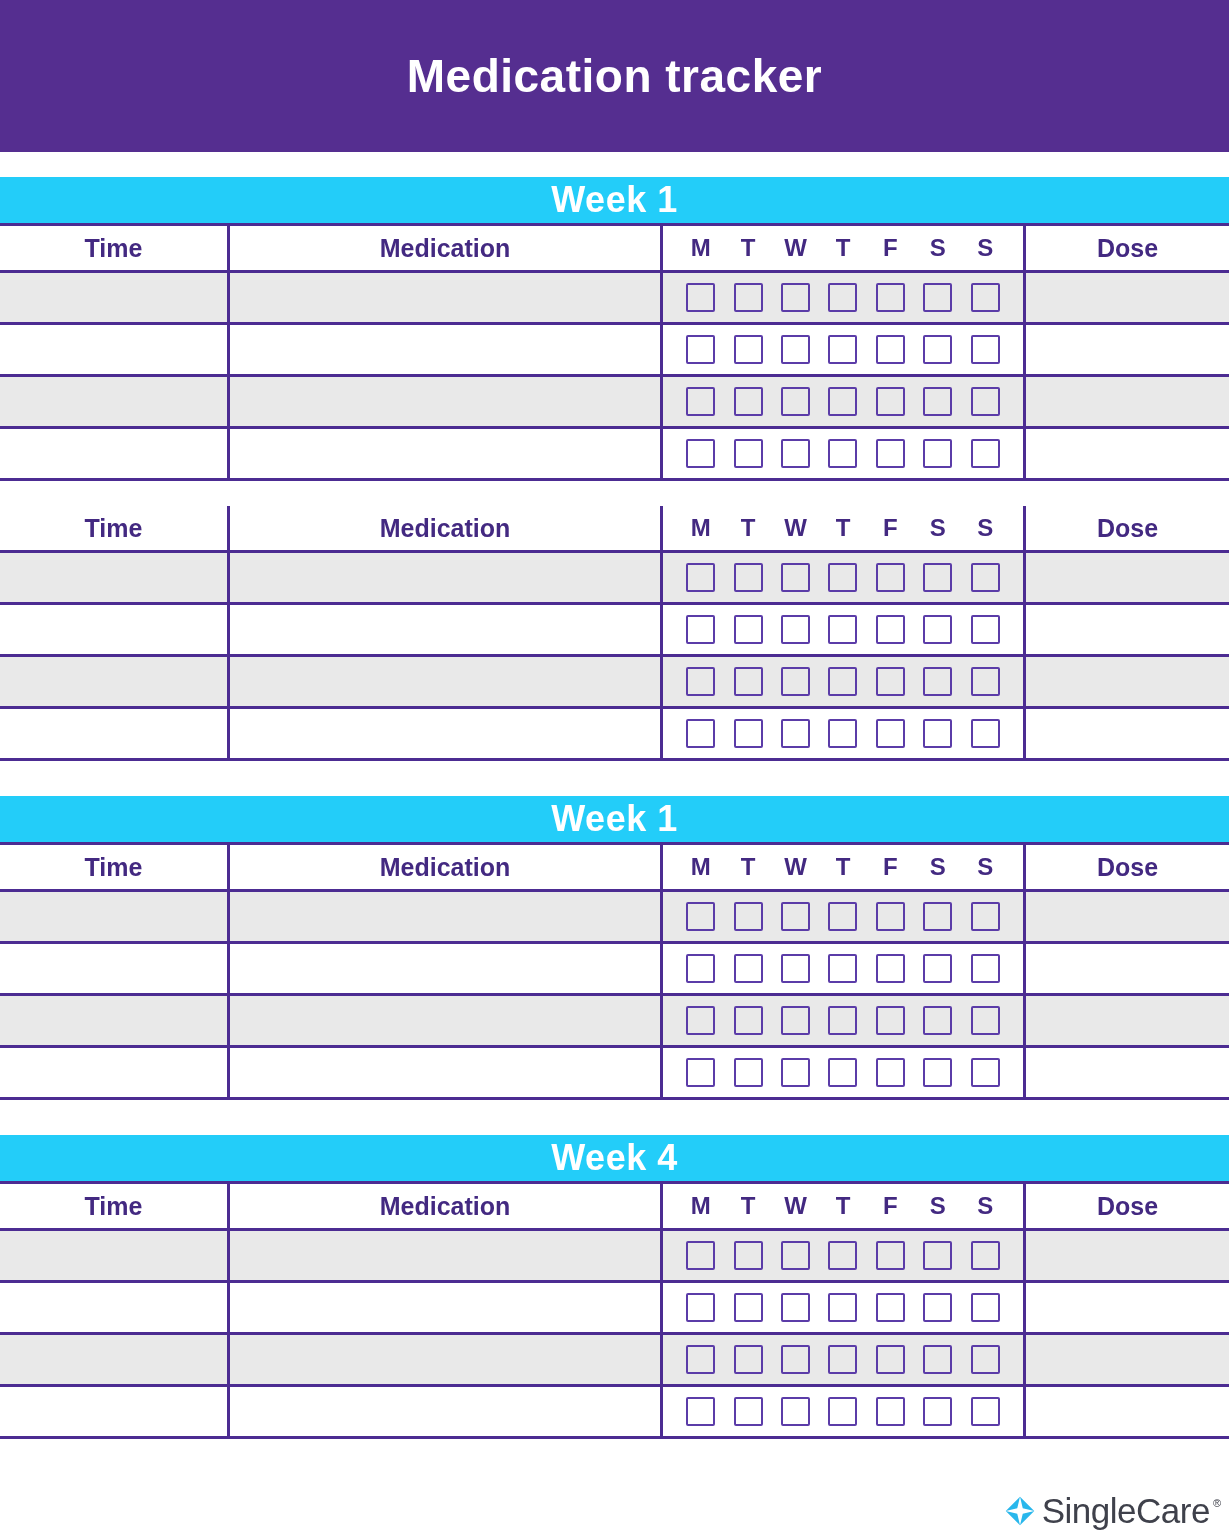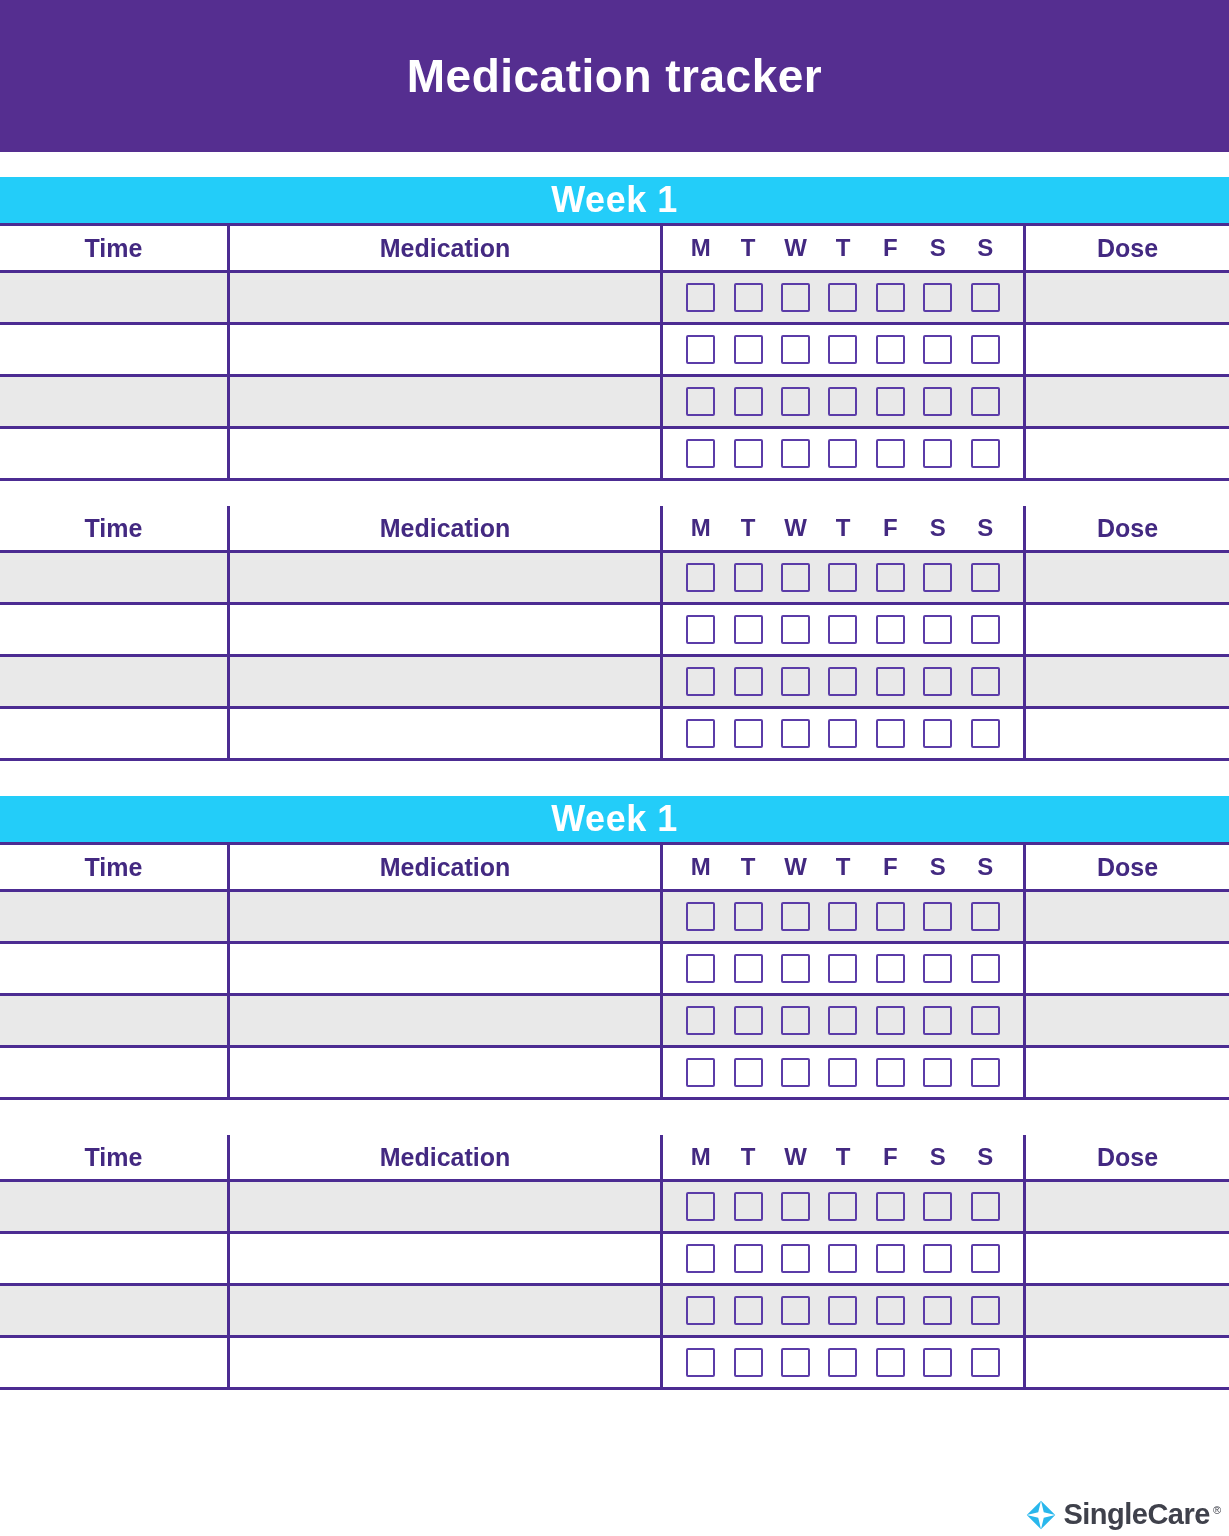--- a/index.html
+++ b/index.html
@@ -49,21 +49,21 @@
   .checkbox{
     width:29px;height:29px;box-sizing:border-box;
     border:2px solid var(--cb-border);border-radius:2px;background:transparent;
   }
   .footer{
     position:absolute;right:8px;bottom:5px;
     display:flex;align-items:center;gap:7px;
   }
   .logo-icon{display:flex;align-items:center;}
   .logo-text{
-    color:var(--logo-text);font-size:29px;font-weight:bold;letter-spacing:-0.5px;
+    color:var(--logo-text);font-size:35px;font-weight:normal;letter-spacing:-0.5px;
   }
   .logo-reg{color:var(--logo-text);font-size:11px;align-self:flex-start;margin-top:6px;margin-left:-4px;}
 </style>
 </head>
 <body>
 
 <div class="page">
   <header class="app-header">
     <h1 class="page-title">Medication tracker</h1>
   </header>
@@ -510,20 +510,23 @@
                   <span class="checkbox"></span>
                 </span>
               </div>
               <div class="cell dose"></div>
             </div>
           </div>
     </div>
   </section>
 
   <section class="week-section">
+    <div class="week-bar">
+      <span class="week-title">Week 4</span>
+    </div>
     <div class="table">
       <div class="table-header">
         <div class="cell time head">Time</div>
         <div class="cell med head">Medication</div>
         <div class="cell days head day-letters">
               <span class="day-slot">
                 <span class="day-letter">M</span>
               </span>
               <span class="day-slot">
                 <span class="day-letter">T</span>

